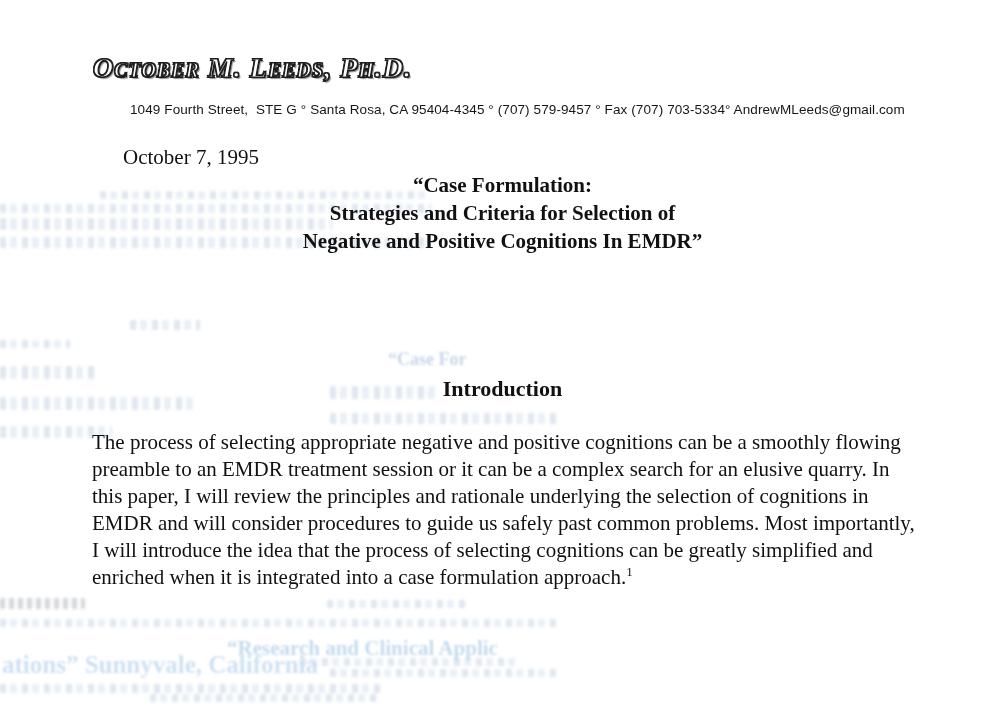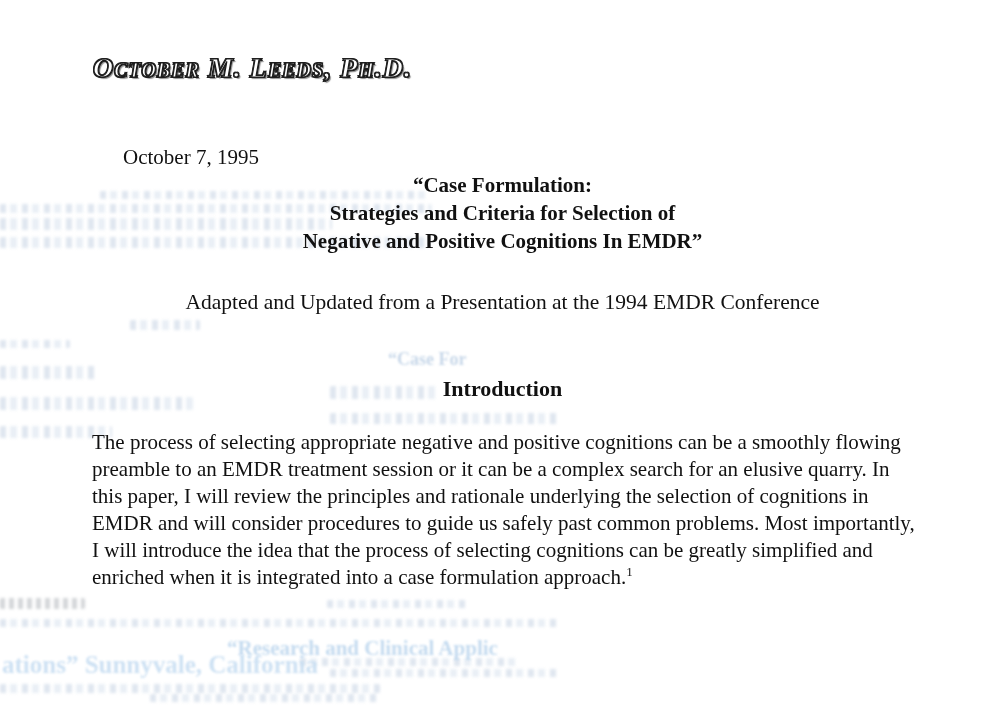--- a/index.html
+++ b/index.html
@@ -149,30 +149,30 @@
   <div class="noise" style="left:300px; top:658px; width:220px; height:8px;"></div>
   <div class="noise" style="left:330px; top:669px; width:230px; height:8px;"></div>
   <div class="noise" style="left:0px;   top:684px; width:380px; height:9px;"></div>
   <div class="noise" style="left:150px; top:694px; width:230px; height:8px;"></div>
 
   <div class="ghost-text ghost-case">“Case For</div>
   <div class="ghost-text ghost-research">“Research and Clinical Applic</div>
   <div class="ghost-text ghost-sunnyvale">ations” Sunnyvale, California</div>
 
   <div class="lh-name">October M. Leeds, Ph.D.</div>
+  <div class="lh-address">1049 Fourth Street,  STE G ° Santa Rosa, CA 95404-4345 ° (707) 579-9457 ° Fax (707) 703-5334° AndrewMLeeds@gmail.com</div>
 
   <div class="date-line">October 7, 1995</div>
 
   <div class="title-block">
     <div>“Case Formulation:</div>
     <div>Strategies and Criteria for Selection of</div>
     <div>Negative and Positive Cognitions In EMDR”</div>
   </div>
 
   <div class="subtitle-block">
-    <div>Adapted and Updated from a Presentation at the 1994 EMDR Conference</div>
   </div>
 
   <div class="section-heading">Introduction</div>
 
   <p class="body-par"><span>The process of selecting appropriate negative and positive cognitions can be a smoothly flowing preamble to an EMDR treatment session or it can be a complex search for an elusive quarry. In this paper, I will review the principles and rationale underlying the selection of cognitions in EMDR and will consider procedures to guide us safely past common problems. Most importantly, I will introduce the idea that the process of selecting cognitions can be greatly simplified and enriched when it is integrated into a case formulation approach.</span><sup>1</sup></p>
 
 </div>
 
 </body></html>

